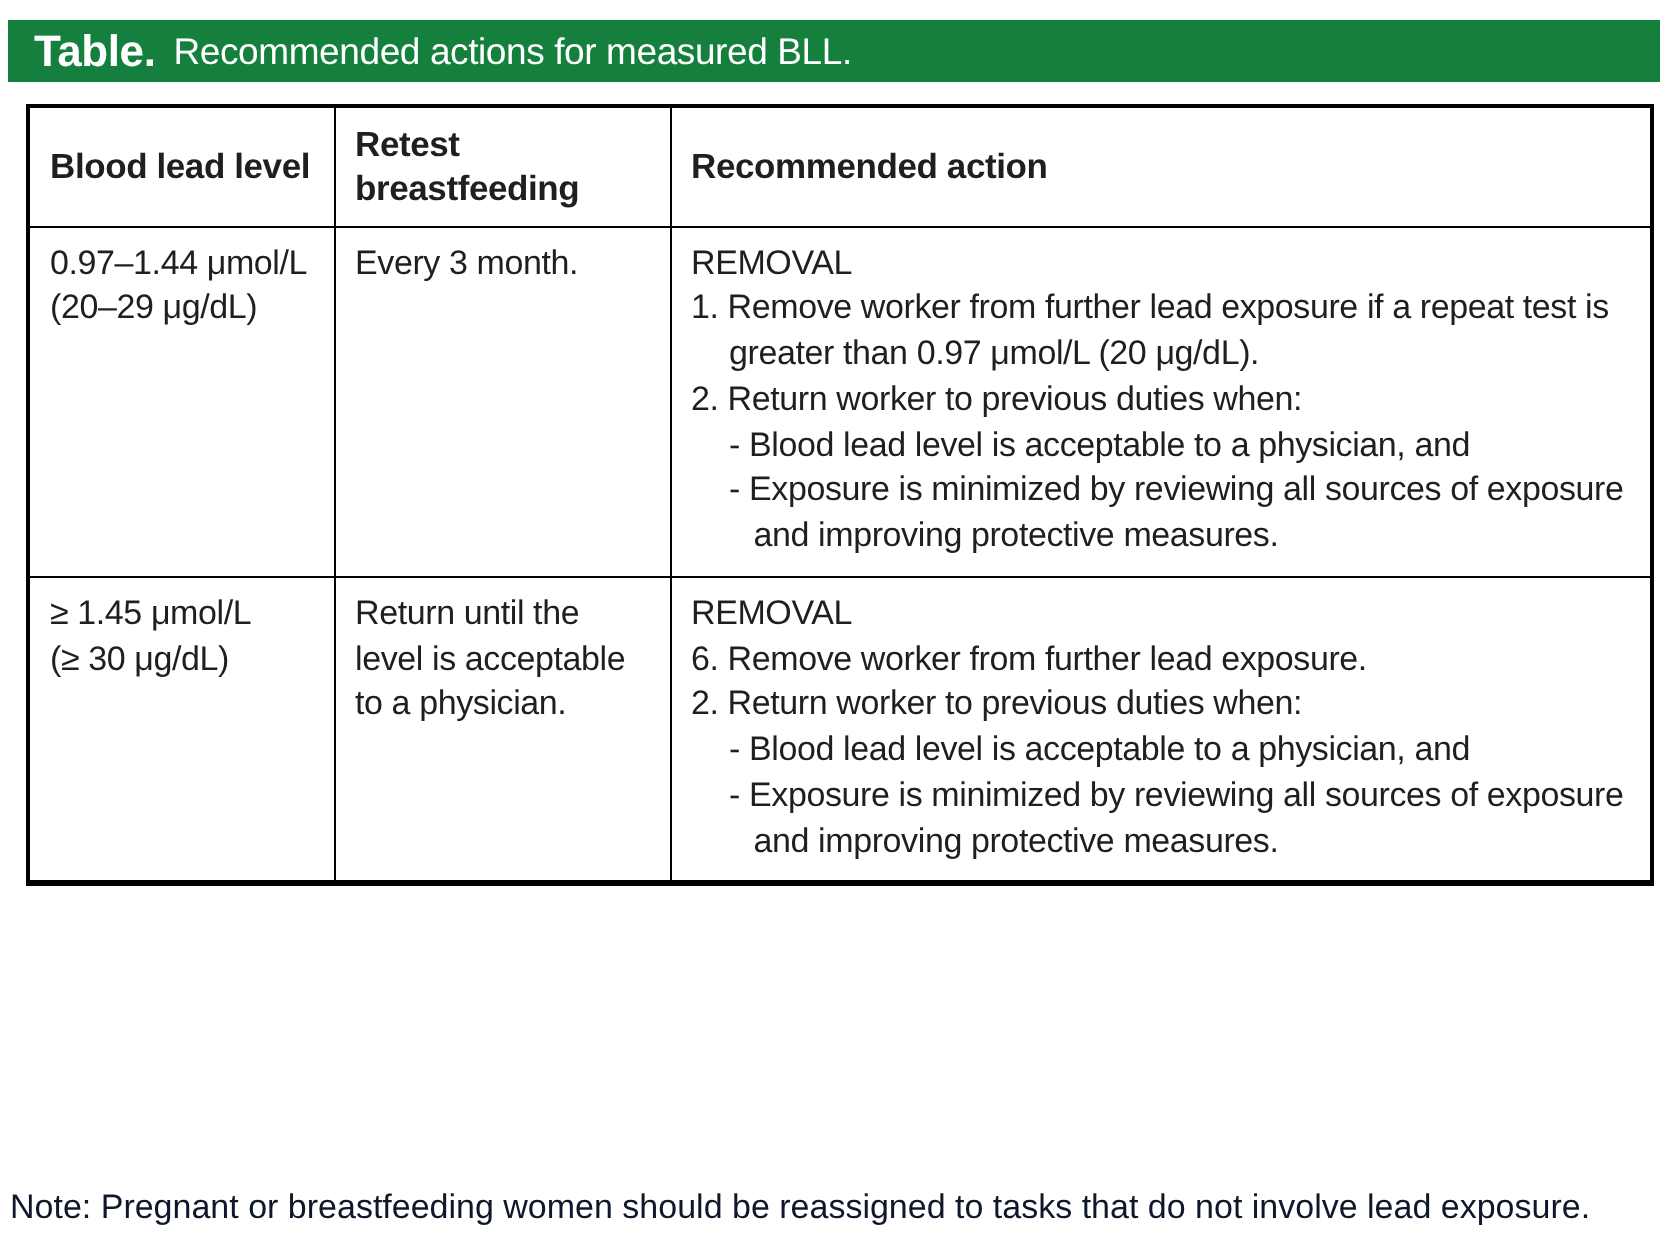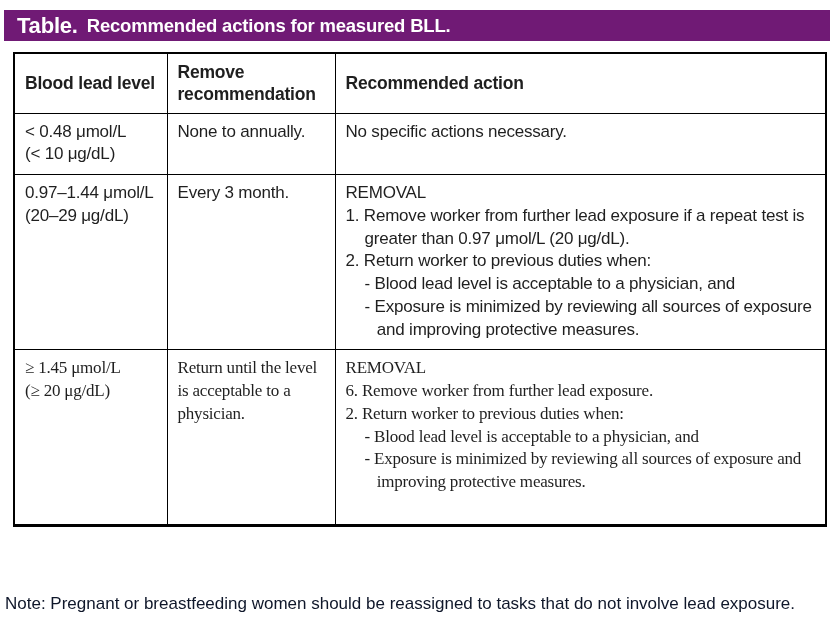--- a/index.html
+++ b/index.html
@@ -14,36 +14,36 @@
     height: 628px;
     background: #ffffff;
     overflow: hidden;
   }
   .title-bar {
     position: absolute;
     left: 4px;
     top: 10px;
     width: 826px;
     height: 31px;
-    background: #701a75;
+    background: #15803d;
     color: #ffffff;
     display: flex;
     align-items: center;
     padding-left: 13px;
     letter-spacing: -0.2px;
   }
   .title-prefix {
     font-size: 22px;
     font-weight: bold;
     margin-right: 9px;
     white-space: nowrap;
   }
   .title-text {
     font-size: 18.5px;
-    font-weight: bold;
+    font-weight: normal;
     white-space: nowrap;
   }
   table.bll-table {
     position: absolute;
     left: 13px;
     top: 52px;
     width: 812px;
     border-collapse: collapse;
     table-layout: fixed;
     border: 2px solid #000000;
@@ -105,53 +105,43 @@
 
   <table class="bll-table">
     <colgroup>
       <col style="width:153px">
       <col style="width:168px">
       <col style="width:491px">
     </colgroup>
     <thead>
       <tr>
         <th>Blood lead level</th>
-        <th>Remove recommendation</th>
+        <th>Retest breastfeeding</th>
         <th>Recommended action</th>
       </tr>
     </thead>
     <tbody>
-        <tr>
-          <td>
-            <div class="line-plain">&lt; 0.48 μmol/L</div>
-            <div class="line-plain">(&lt; 10 μg/dL)</div>
-          </td>
-          <td>None to annually.</td>
-          <td>
-            <div class="line-plain">No specific actions necessary.</div>
-          </td>
-        </tr>
         <tr>
           <td>
             <div class="line-plain">0.97–1.44 μmol/L</div>
             <div class="line-plain">(20–29 μg/dL)</div>
           </td>
           <td>Every 3 month.</td>
           <td>
             <div class="line-plain">REMOVAL</div>
             <div class="line-numbered">1. Remove worker from further lead exposure if a repeat test is greater than 0.97 μmol/L (20 μg/dL).</div>
             <div class="line-numbered">2. Return worker to previous duties when:</div>
             <div class="line-dash">- Blood lead level is acceptable to a physician, and</div>
             <div class="line-dash">- Exposure is minimized by reviewing all sources of exposure and improving protective measures.</div>
           </td>
         </tr>
         <tr>
           <td>
             <div class="line-plain">≥ 1.45 μmol/L</div>
-            <div class="line-plain">(≥ 20 μg/dL)</div>
+            <div class="line-plain">(≥ 30 μg/dL)</div>
           </td>
           <td>Return until the level is acceptable to a physician.</td>
           <td>
             <div class="line-plain">REMOVAL</div>
             <div class="line-numbered">6. Remove worker from further lead exposure.</div>
             <div class="line-numbered">2. Return worker to previous duties when:</div>
             <div class="line-dash">- Blood lead level is acceptable to a physician, and</div>
             <div class="line-dash">- Exposure is minimized by reviewing all sources of exposure and improving protective measures.</div>
           </td>
         </tr>

